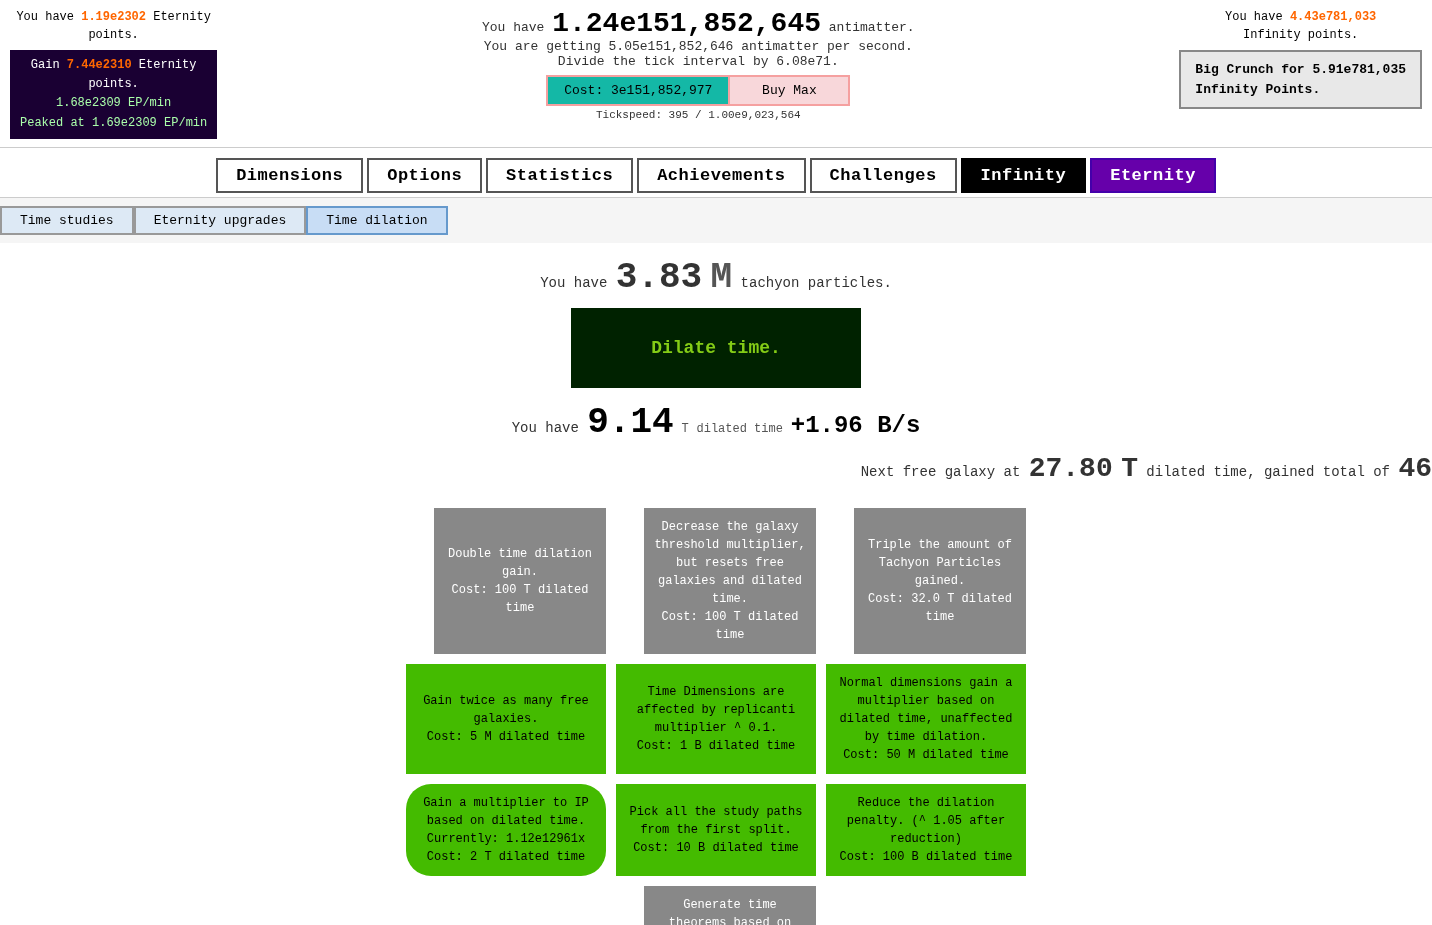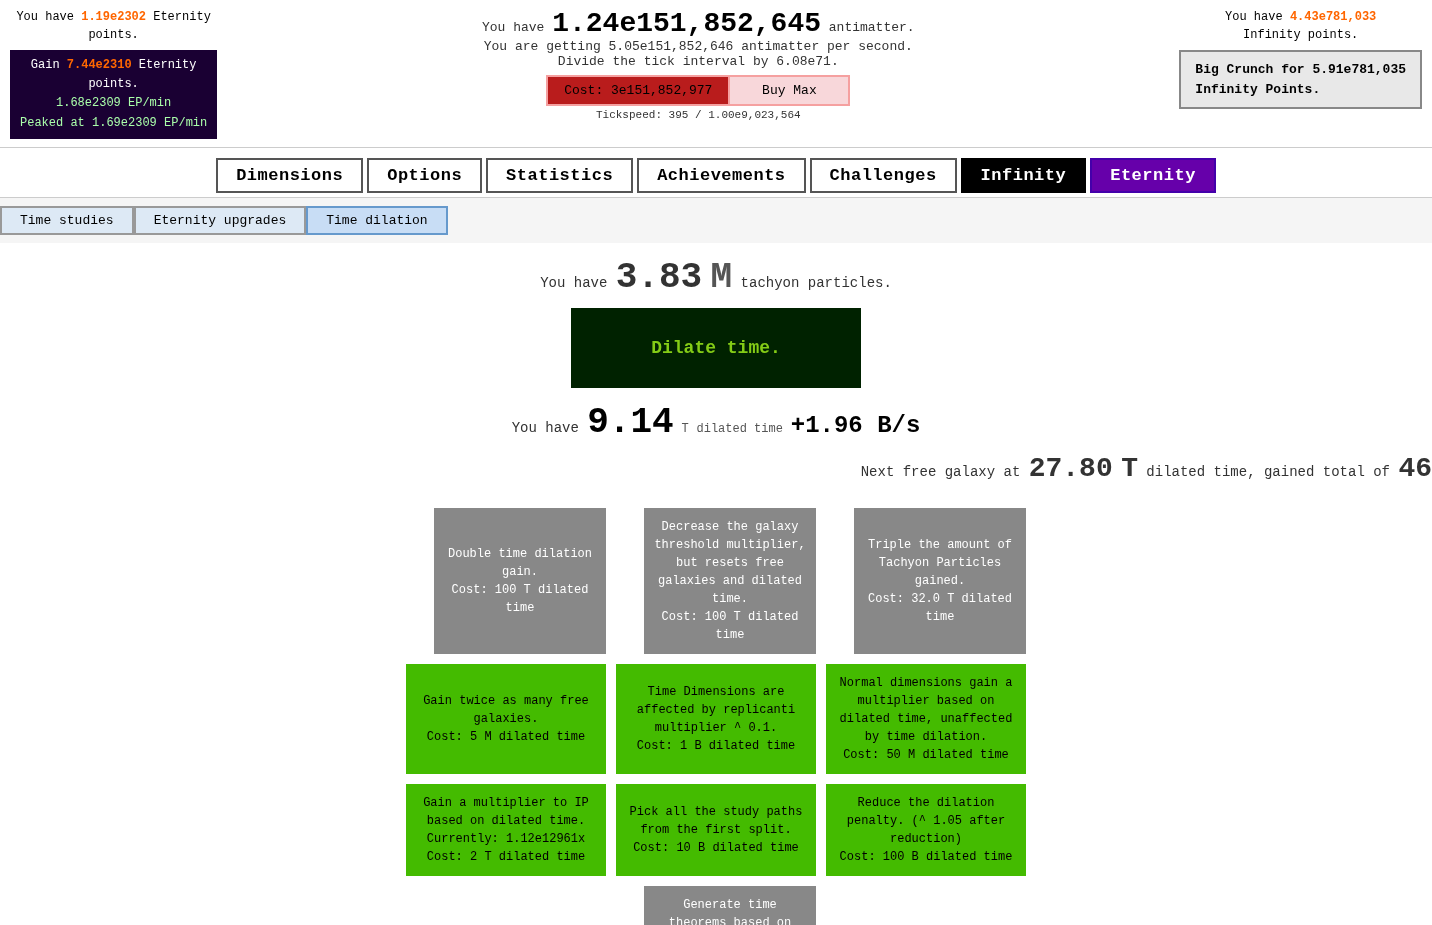--- a/index.html
+++ b/index.html
@@ -67,21 +67,21 @@
     }
 
     
     .cost-buy-row {
       display: flex;
       justify-content: center;
       gap: 0;
       margin-top: 6px;
     }
     .btn-cost {
-      background: #b91c1c;
+      background: #14b8a6;
       border: 2px solid #f5a0a0;
       padding: 6px 16px;
       font-size: 13px;
       font-family: 'Courier New', monospace;
       cursor: pointer;
       min-width: 180px;
     }
     .btn-buy-max {
       background: #f8d7da;
       border: 2px solid #f5a0a0;
@@ -331,21 +331,21 @@
     <div class="upgrade-card gray" style="white-space: pre-line;">Decrease the galaxy threshold multiplier, but resets free galaxies and dilated time.
 Cost: 100 T dilated time</div>
     <div class="upgrade-card gray" style="white-space: pre-line;">Triple the amount of Tachyon Particles gained.
 Cost: 32.0 T dilated time</div>
     <div class="upgrade-card green" style="white-space: pre-line;">Gain twice as many free galaxies.
 Cost: 5 M dilated time</div>
     <div class="upgrade-card green" style="white-space: pre-line;">Time Dimensions are affected by replicanti multiplier ^ 0.1.
 Cost: 1 B dilated time</div>
     <div class="upgrade-card green" style="white-space: pre-line;">Normal dimensions gain a multiplier based on dilated time, unaffected by time dilation.
 Cost: 50 M dilated time</div>
-    <div class="upgrade-card green" style="white-space: pre-line;">Gain a multiplier to IP based on dilated time.
+    <div class="upgrade-card green" style="white-space: pre-line; border-radius: 25px;">Gain a multiplier to IP based on dilated time.
 Currently: 1.12e12961x
 Cost: 2 T dilated time</div>
     <div class="upgrade-card green" style="white-space: pre-line;">Pick all the study paths from the first split.
 Cost: 10 B dilated time</div>
     <div class="upgrade-card green" style="white-space: pre-line;">Reduce the dilation penalty. (^ 1.05 after reduction)
 Cost: 100 B dilated time</div>
     <div class="upgrade-card empty" style="white-space: pre-line;"></div>
     <div class="upgrade-card gray" style="white-space: pre-line;">Generate time theorems based on tachyon particles.
 Currently: 191.0/s
 Cost: 1 Qa dilated time</div>

